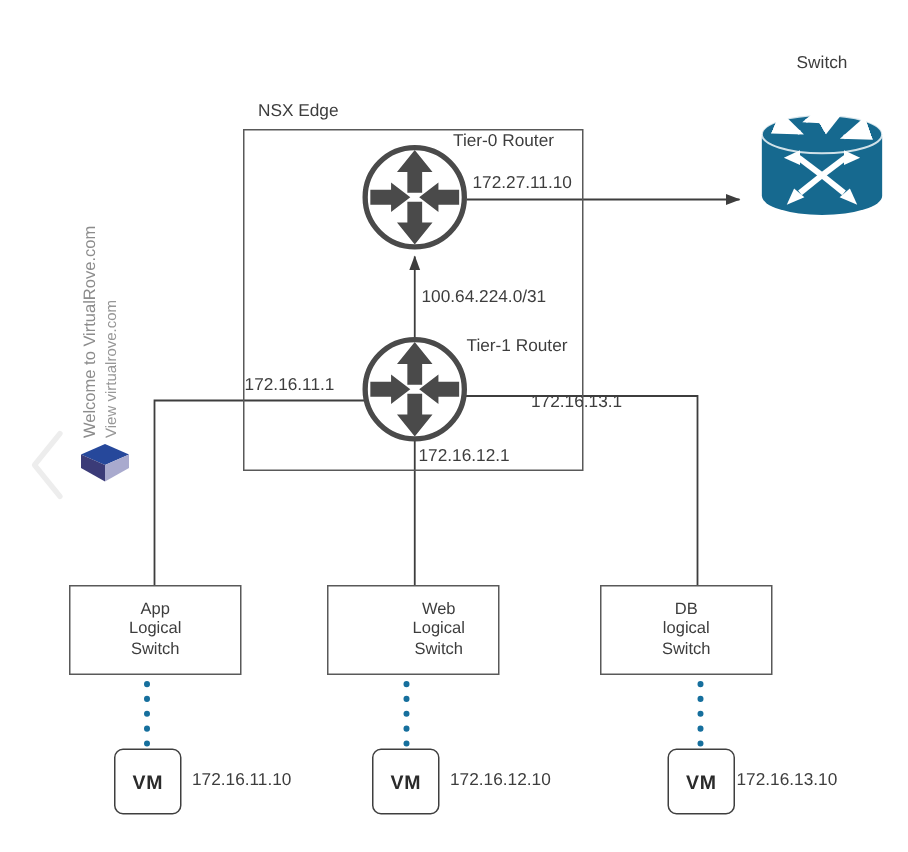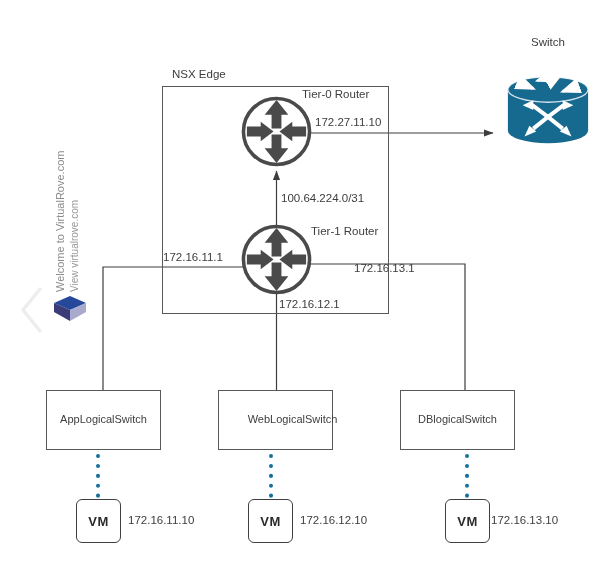--- a/index.html
+++ b/index.html
@@ -23,21 +23,21 @@
   .branding .b1{font-size:11px;color:#8c8c8c;line-height:15px;}
   .branding .b2{font-size:10px;color:#979797;line-height:13px;}
   
   .nsx-box{
     position:absolute;left:162px;top:86px;width:227px;height:228px;
     border:1.2px solid #595959;box-sizing:border-box;background:transparent;
   }
   .lswitch{
     position:absolute;top:390px;width:115px;height:60px;
     border:1.2px solid #595959;box-sizing:border-box;background:#ffffff;
-    display:flex;align-items:center;justify-content:center;
+    display:flex;flex-direction:column;align-items:center;justify-content:center;
     font-size:11px;line-height:13.5px;text-align:center;color:#3d3d3d;
   }
   .vmbox{
     position:absolute;top:499px;width:45px;height:44px;
     border:1.6px solid #3f3f3f;border-radius:6px;box-sizing:border-box;background:#ffffff;
     display:flex;align-items:center;justify-content:center;
     font-size:13px;font-weight:bold;color:#2b2b2b;letter-spacing:.5px;
   }
   .tor-label{
     position:absolute;left:496px;top:36px;width:104px;

